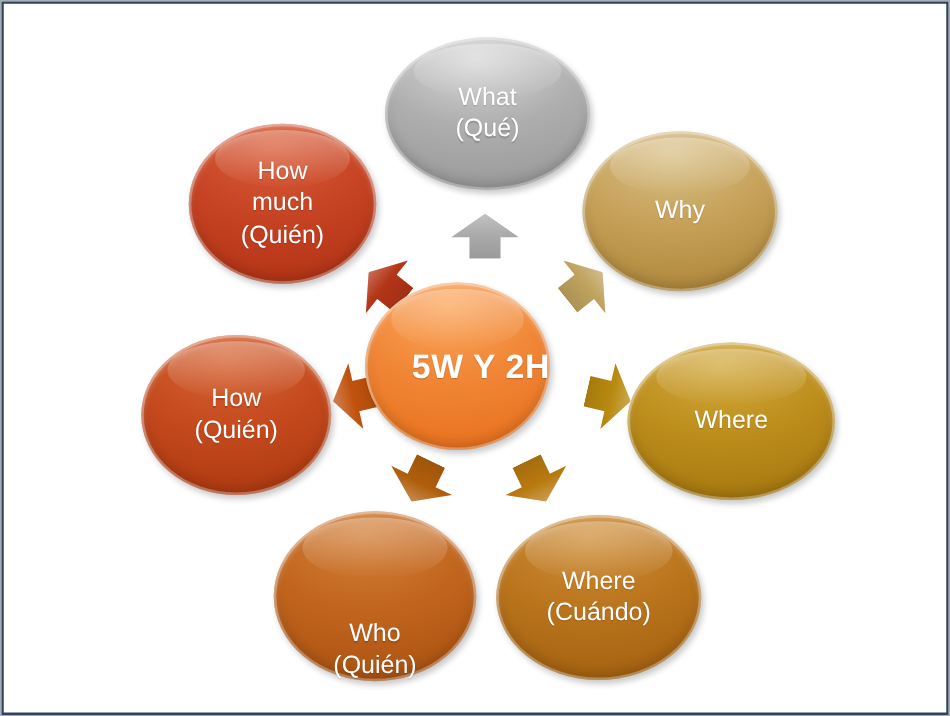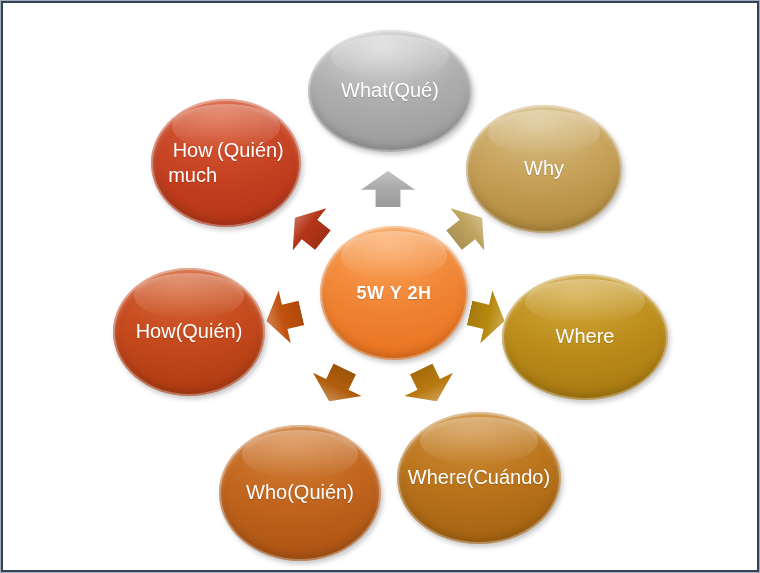--- a/index.html
+++ b/index.html
@@ -20,29 +20,29 @@
     background:radial-gradient(ellipse 100% 85% at 45% 14%, var(--light), var(--base) 52%, var(--dark) 100%);
     box-shadow:inset 0 0 0 2px rgba(255,255,255,.30), inset 0 3px 6px rgba(255,255,255,.35),
                inset 0 -5px 9px rgba(0,0,0,.16), 2px 3px 5px rgba(0,0,0,.22);
     text-shadow:0 1px 1px rgba(0,0,0,.18);
   }
   .node::before{ 
     content:"";position:absolute;left:14%;top:4%;width:72%;height:36%;border-radius:50%;
     background:linear-gradient(rgba(255,255,255,.34), rgba(255,255,255,0));
     pointer-events:none;
   }
-  .node-text{display:flex;flex-direction:row;position:relative;z-index:1;}
+  .node-text{display:flex;flex-direction:column;position:relative;z-index:1;}
   .node-text .en{white-space:pre-line;}
 
-  .n-center {left:319px;top:225px;width:148px;height:134px;font-weight:bold;font-size:18px;letter-spacing:.5px;}
+  .n-center {left:291px;top:225px;width:148px;height:134px;font-weight:bold;font-size:27px;letter-spacing:.5px;justify-content:flex-end;}
   .n-what   {left:307px;top:29px; width:164px;height:122px;}
   .n-why    {left:465px;top:104px;width:156px;height:128px;}
   .n-where  {left:501px;top:273px;width:166px;height:126px;}
   .n-when   {left:396px;top:411px;width:164px;height:132px;}
-  .n-who    {left:218px;top:424px;width:162px;height:136px;}
+  .n-who    {left:218px;top:408px;width:162px;height:136px;align-items:flex-end;}
   .n-how    {left:112px;top:267px;width:152px;height:128px;}
   .n-howmuch{left:150px;top:98px; width:150px;height:128px;}
 
   
   .arrow{
     position:absolute;width:54px;height:36px;
     clip-path:polygon(50% 0,100% 52%,73% 52%,73% 100%,27% 100%,27% 52%,0 52%);
     background-image:linear-gradient(180deg, rgba(255,255,255,.28), rgba(255,255,255,0) 45%, rgba(0,0,0,.10));
     background-color:var(--afill);
     transform:rotate(var(--rot,0deg));

